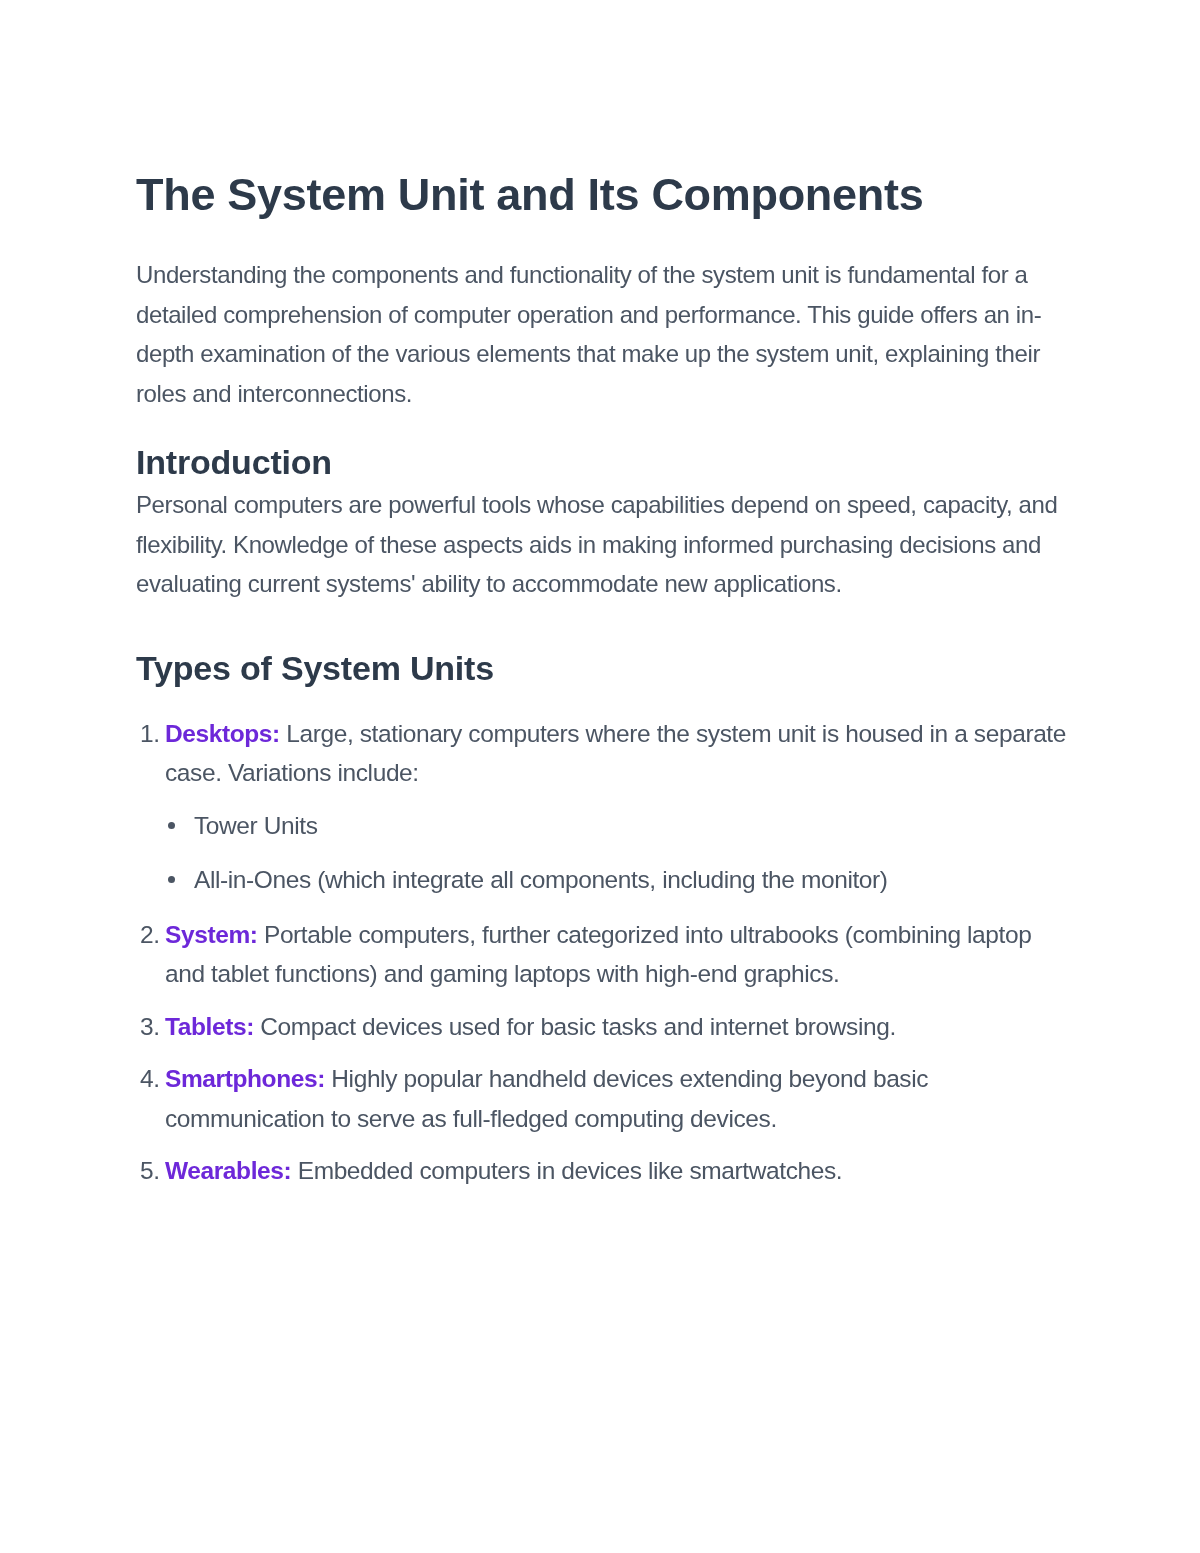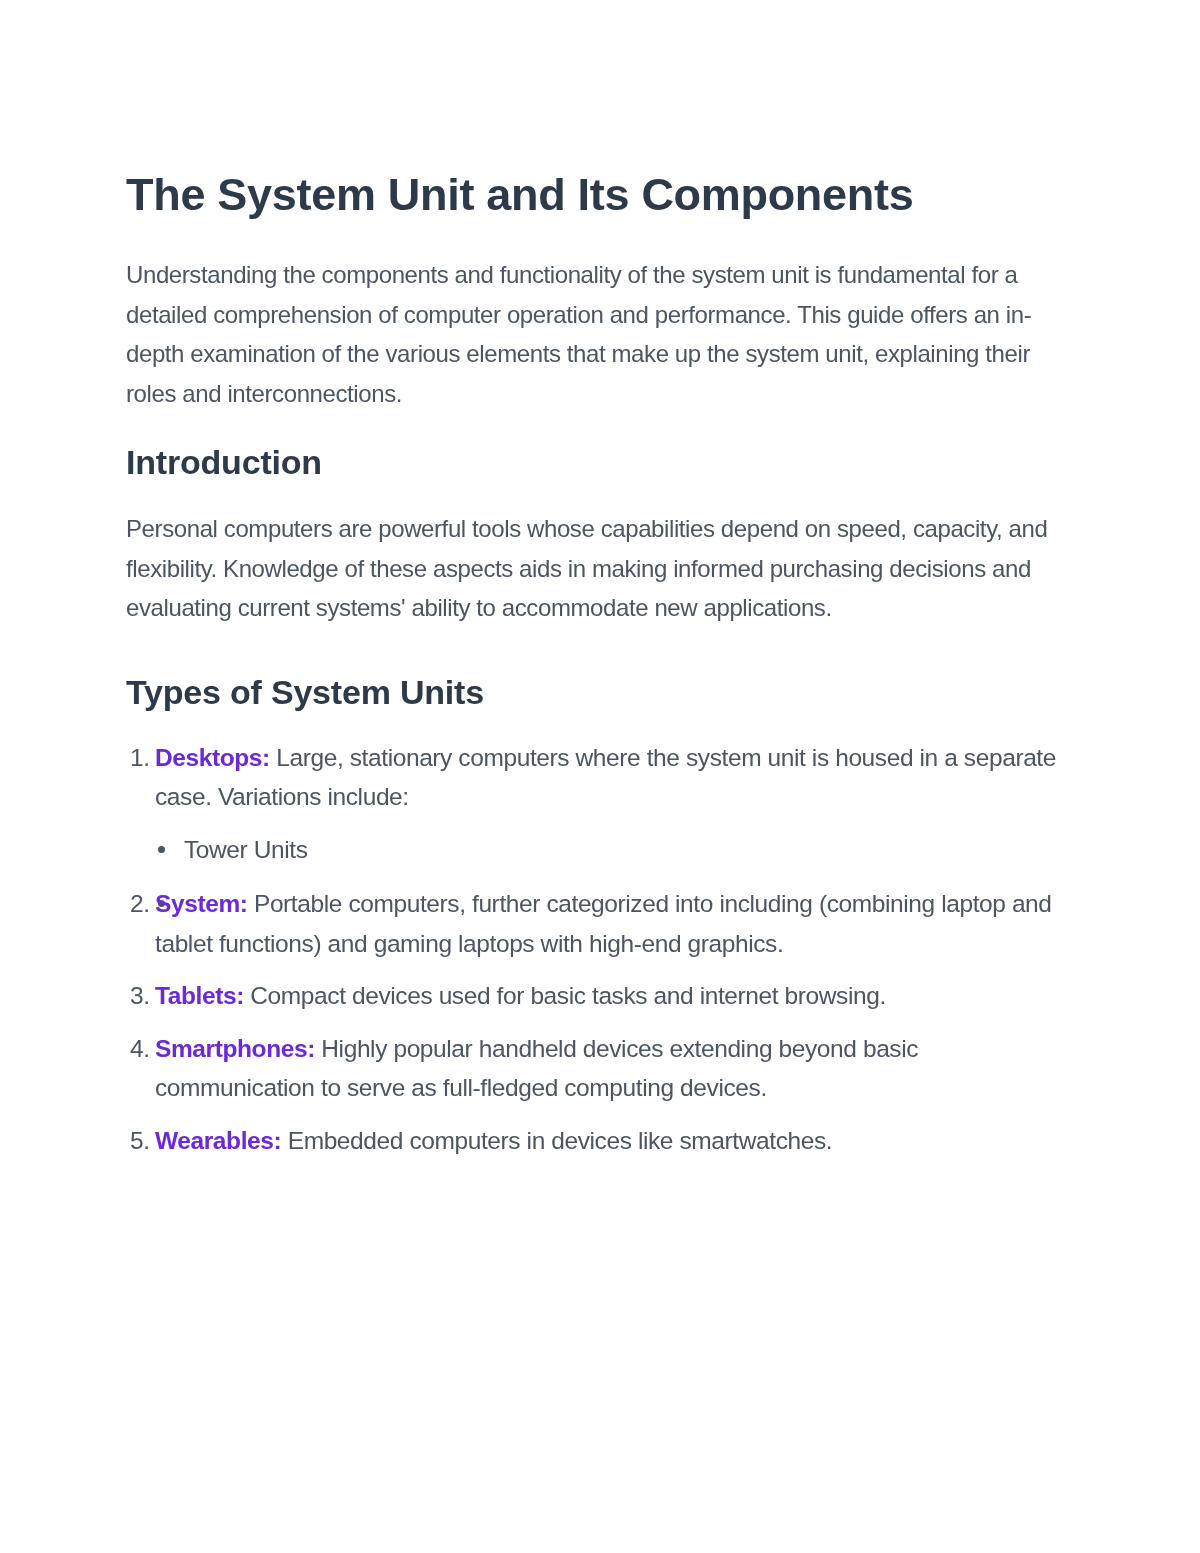--- a/index.html
+++ b/index.html
@@ -2,36 +2,36 @@
 <html><head>
   <meta charset="utf-8">
   <style>
     html, body { margin: 0; padding: 0; background: #ffffff; }
     body {
       width: 1200px; height: 1553px; overflow: hidden;
       font-family: "Liberation Sans", "DejaVu Sans", sans-serif;
       color: #4b5563;
     }
     .page { position: relative; width: 1200px; height: 1553px; }
-    .content { position: absolute; left: 126px; top: 165px; width: 930px; }
+    .content { position: absolute; left: 136px; top: 165px; width: 930px; }
     h1 {
       margin: 0; font-size: 45px; line-height: 60px; font-weight: 700;
       color: #2d3a4a; letter-spacing: -0.3px;
     }
     p {
       margin: 0; font-size: 24px; line-height: 39.5px; color: #4b5563;
       letter-spacing: -0.4px;
     }
     .intro { margin-top: 30px; }
     h2 {
       margin: 0; font-size: 34px; line-height: 46px; font-weight: 700;
       color: #2d3a4a; letter-spacing: -0.2px;
     }
     .h2-intro { margin-top: 26px; }
-    .p-intro { margin-top: 24px; }
+    .p-intro { }
     .h2-types { margin-top: 41px; }
     .h2-main { margin-top: 34px; }
     ol.types { list-style: none; margin: 23px 0 0 0; padding: 0; }
     ol.types > li {
       position: relative; padding-left: 29px; font-size: 24.5px; line-height: 39.5px;
       letter-spacing: -0.4px; margin-bottom: 13px; color: #4b5563;
     }
     ol.types > li .num { position: absolute; left: 4px; top: 0; }
     ol.types > li b { color: #6d28d9; font-weight: 700; }
     ul.sub { list-style: none; margin: 13px 0 0 0; padding: 0; }
@@ -52,26 +52,26 @@
     <h2 class="h2-intro">Introduction</h2>
     <p class="p-intro">Personal computers are powerful tools whose capabilities depend on speed, capacity, and flexibility. Knowledge of these aspects aids in making informed purchasing decisions and evaluating current systems' ability to accommodate new applications.</p>
 
     <h2 class="h2-types">Types of System Units</h2>
     <ol class="types">
       <li>
         <span class="num">1.</span>
         <b>Desktops:</b><span> Large, stationary computers where the system unit is housed in a separate case. Variations include:</span>
         <ul class="sub">
           <li><span class="bullet"></span><span>Tower Units</span></li>
-          <li><span class="bullet"></span></li>
+          <li><span class="bullet"></span><span>All-in-Ones (which integrate all components, including the monitor)</span></li>
         </ul>
       </li>
       <li>
         <span class="num">2.</span>
-        <b>System:</b><span> Portable computers, further categorized into including (combining laptop and tablet functions) and gaming laptops with high-end graphics.</span>
+        <b>System:</b><span> Portable computers, further categorized into ultrabooks (combining laptop and tablet functions) and gaming laptops with high-end graphics.</span>
       </li>
       <li>
         <span class="num">3.</span>
         <b>Tablets:</b><span> Compact devices used for basic tasks and internet browsing.</span>
       </li>
       <li>
         <span class="num">4.</span>
         <b>Smartphones:</b><span> Highly popular handheld devices extending beyond basic communication to serve as full-fledged computing devices.</span>
       </li>
       <li>

